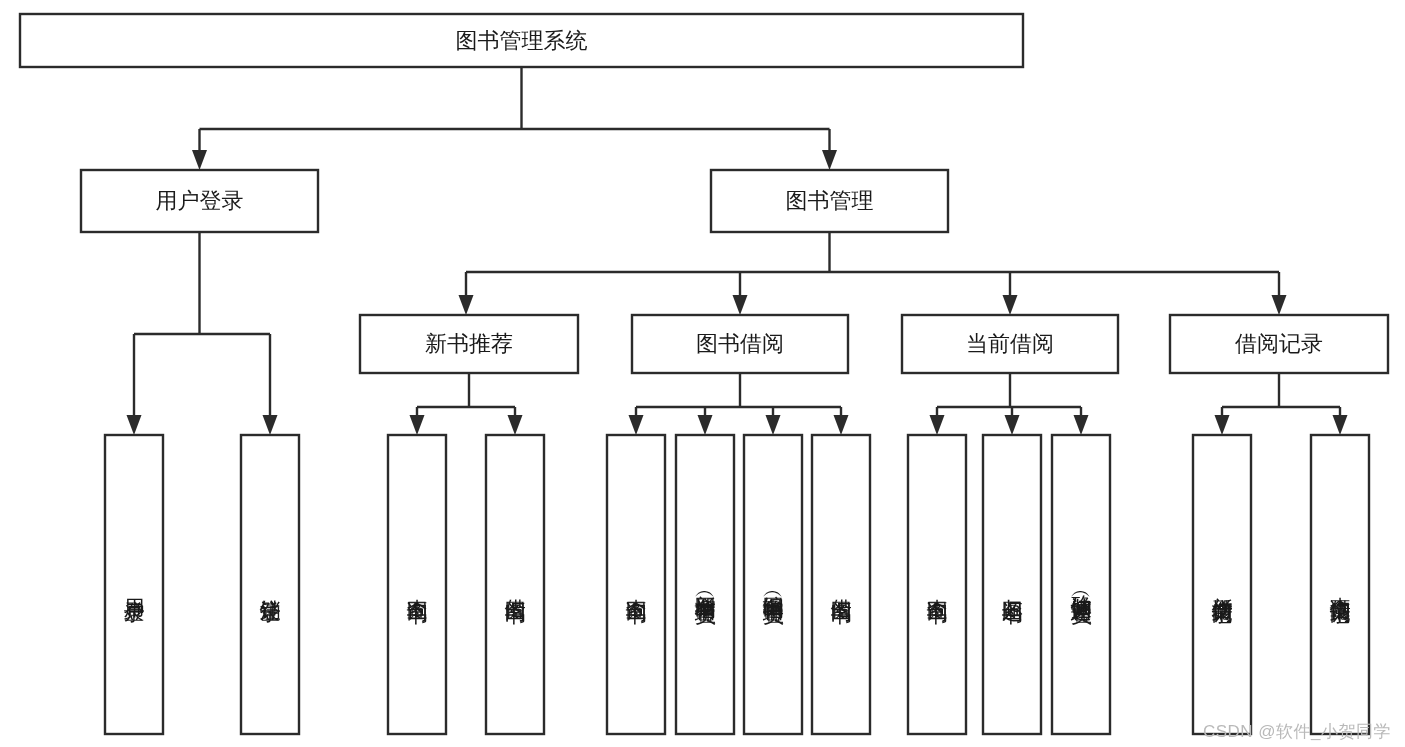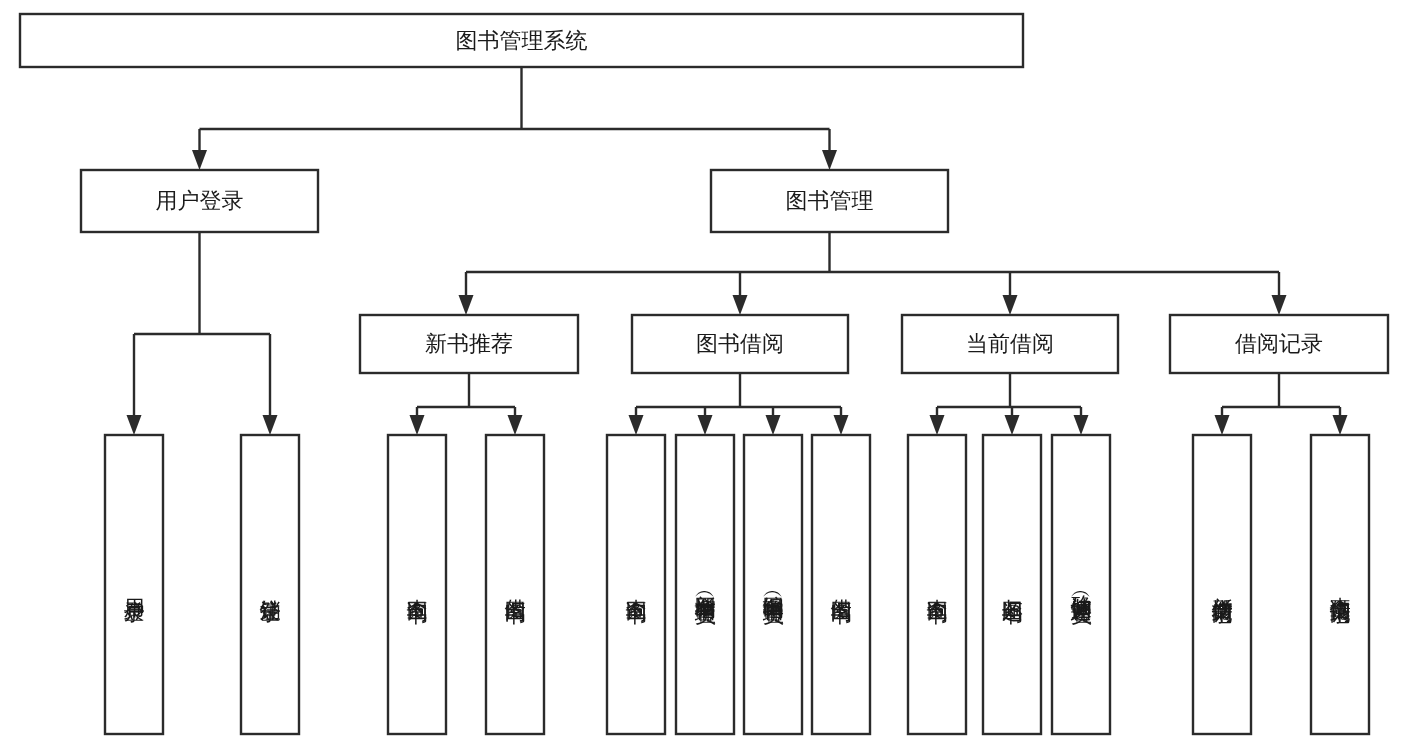--- a/index.html
+++ b/index.html
@@ -202,14 +202,15 @@
   <div class="node-label-v" style="left:908px; top:435px; width:58px; height:299px;">查询图书</div>
 
   <div class="node-label-v" style="left:983px; top:435px; width:58px; height:299px;">归还图书</div>
 
   <div class="node-label-v" style="left:1052px; top:435px; width:58px; height:299px;">确认归还（管理员）</div>
 
   <div class="node-label-v" style="left:1193px; top:435px; width:58px; height:299px;">新增借阅记录</div>
 
   <div class="node-label-v" style="left:1311px; top:435px; width:58px; height:299px;">查询借阅记录</div>
 
+  <div class="watermark">CSDN @软件_小贺同学</div>
 
 </div>
 
 </body></html>

